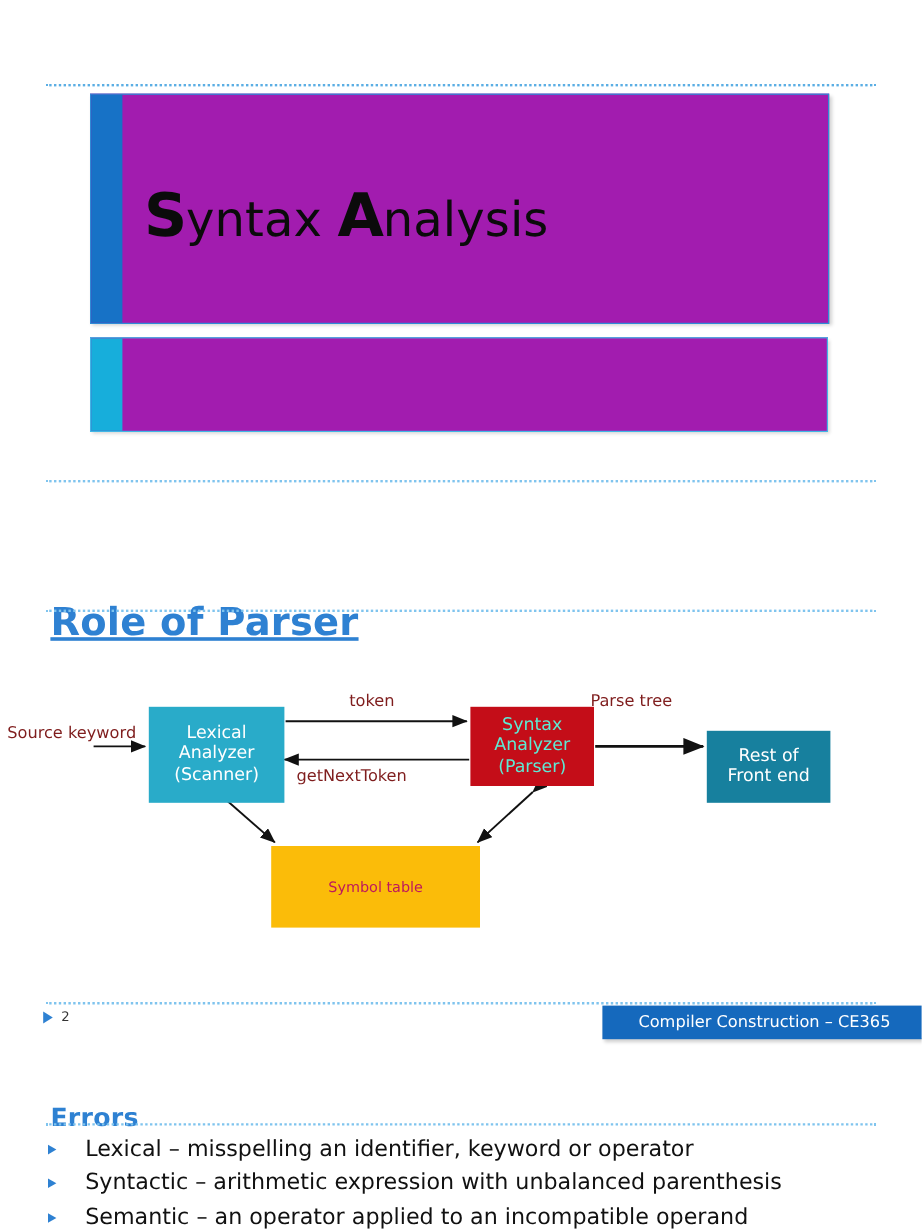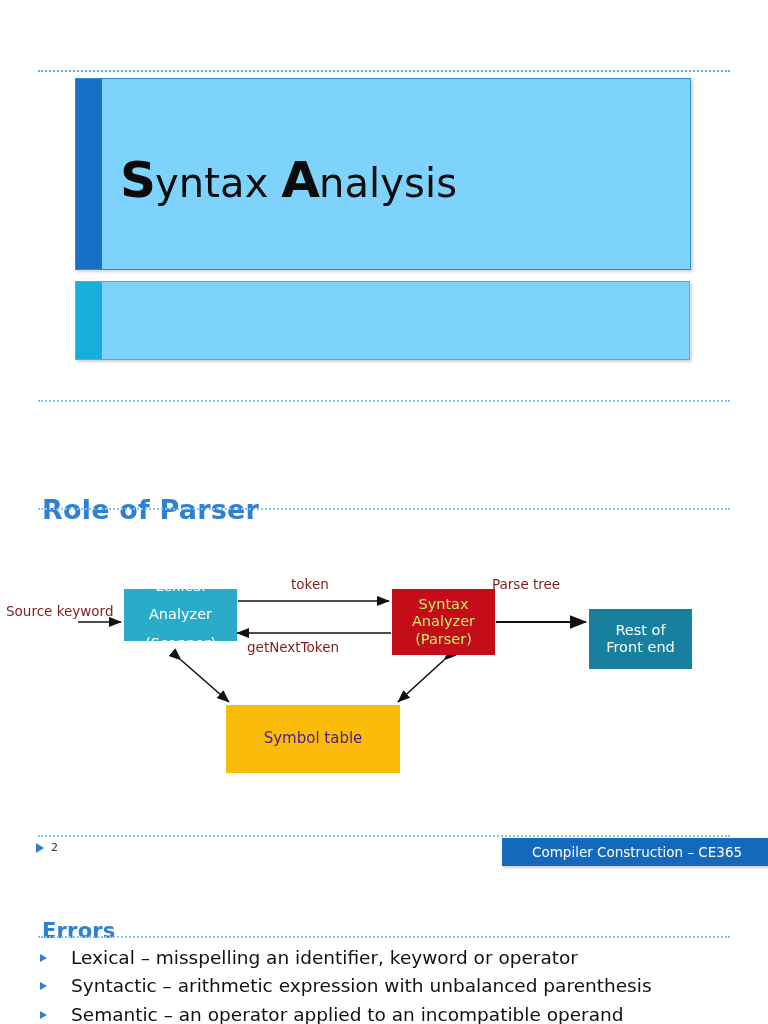--- a/index.html
+++ b/index.html
@@ -25,21 +25,21 @@
   .dotted-rule.dark { border-top-color: #5BAEE4; }
 
   
   #slide-title {
     position: absolute;
     left: 0; top: 0;
     width: 768px; height: 410px;
   }
   .title-box {
     position: absolute;
-    background: #7dd3fc;
+    background: #a21caf;
     box-sizing: border-box;
     box-shadow: 2px 2px 3px rgba(0,0,0,0.18);
   }
   #title-box-main {
     left: 75px; top: 78px;
     width: 616px; height: 192px;
     border: 1px solid #2E8BD6;
   }
   #title-box-sub {
     left: 75px; top: 281px;
@@ -78,24 +78,25 @@
   
   #slide-parser {
     position: absolute;
     left: 0; top: 400px;
     width: 768px; height: 475px;
   }
   #parser-heading {
     position: absolute;
     left: 42px;
     top: 72px;
-    font-size: 27px;
+    font-size: 32px;
     color: #2E81D2;
     letter-spacing: 0.2px;
     white-space: nowrap;
+    text-decoration: underline;
   }
 
   
   #parser-diagram {
     position: absolute;
     left: 0; top: 165px;
     width: 768px; height: 240px;
   }
   .dg-box {
     position: absolute;
@@ -104,44 +105,43 @@
     flex-direction: column;
     align-items: center;
     justify-content: center;
     text-align: center;
     line-height: 1.18;
     font-size: 14.5px;
   }
   .dg-box .ln { display: block; }
   #box-lexical {
     left: 124px; top: 24px;
-    width: 113px; height: 52px;
+    width: 113px; height: 80px;
     background: #29ABC9;
     color: #ffffff;
-    gap: 11px;
   }
   #box-syntax {
     left: 392px; top: 24px;
     width: 103px; height: 66px;
     background: #C40D18;
-    color: #bef264;
+    color: #5eead4;
   }
   #box-frontend {
     left: 589px; top: 24px;
     width: 103px; height: 60px;
     background: #17809E;
     color: #ffffff;
     margin-top: 20px;
   }
   #box-symbol {
     left: 226px; top: 140px;
     width: 174px; height: 68px;
     background: #FBBC09;
-    color: #4c1d95;
-    font-size: 15px;
+    color: #be185d;
+    font-size: 12px;
   }
   .dg-label {
     position: absolute;
     font-size: 13.5px;
     color: #7f1d1d;
     text-align: center;
     line-height: 1.2;
     white-space: nowrap;
   }
   #label-source   { left: 6px;   top: 38px; text-align: left; }

